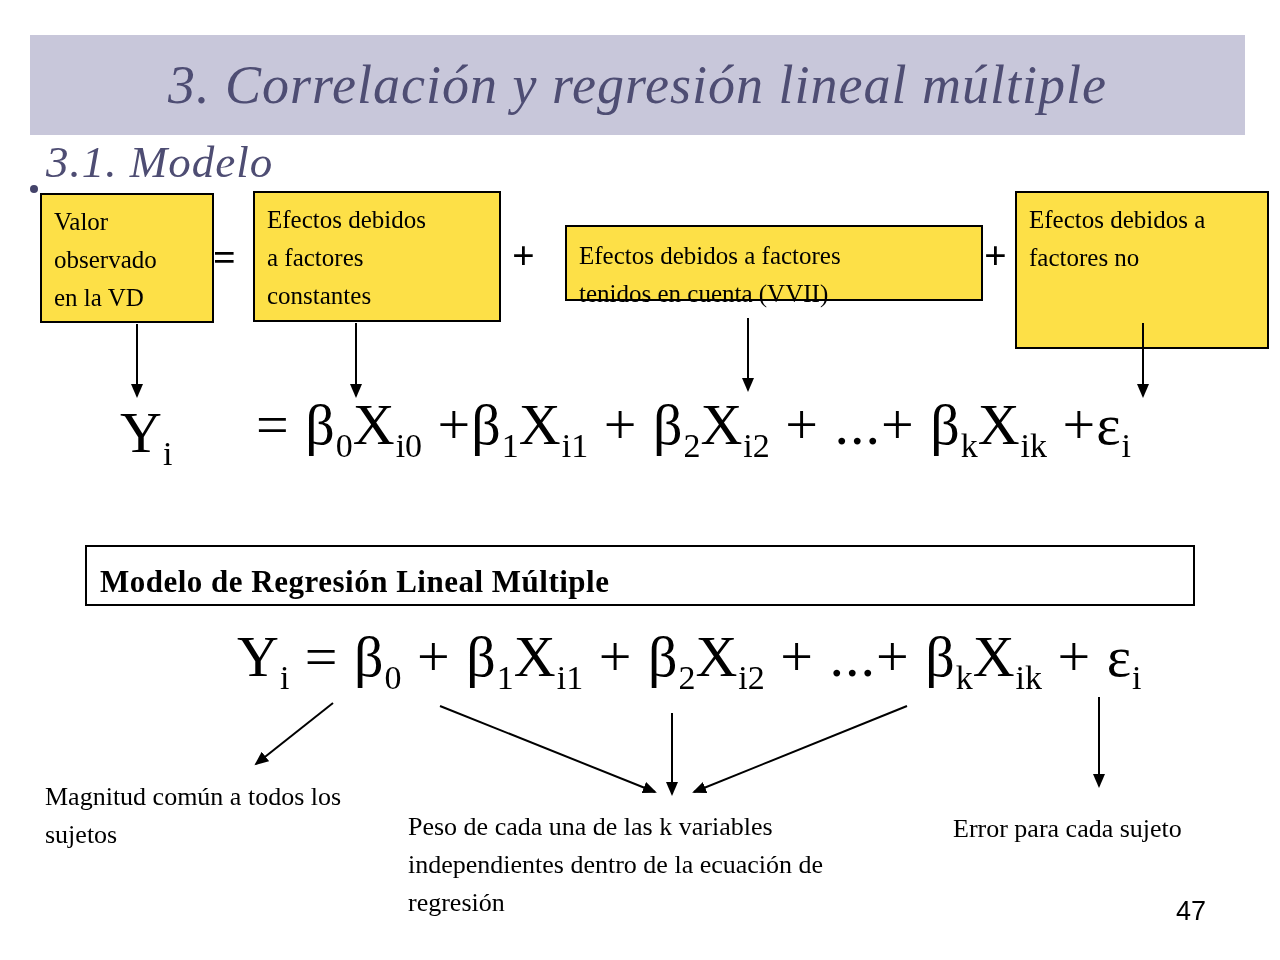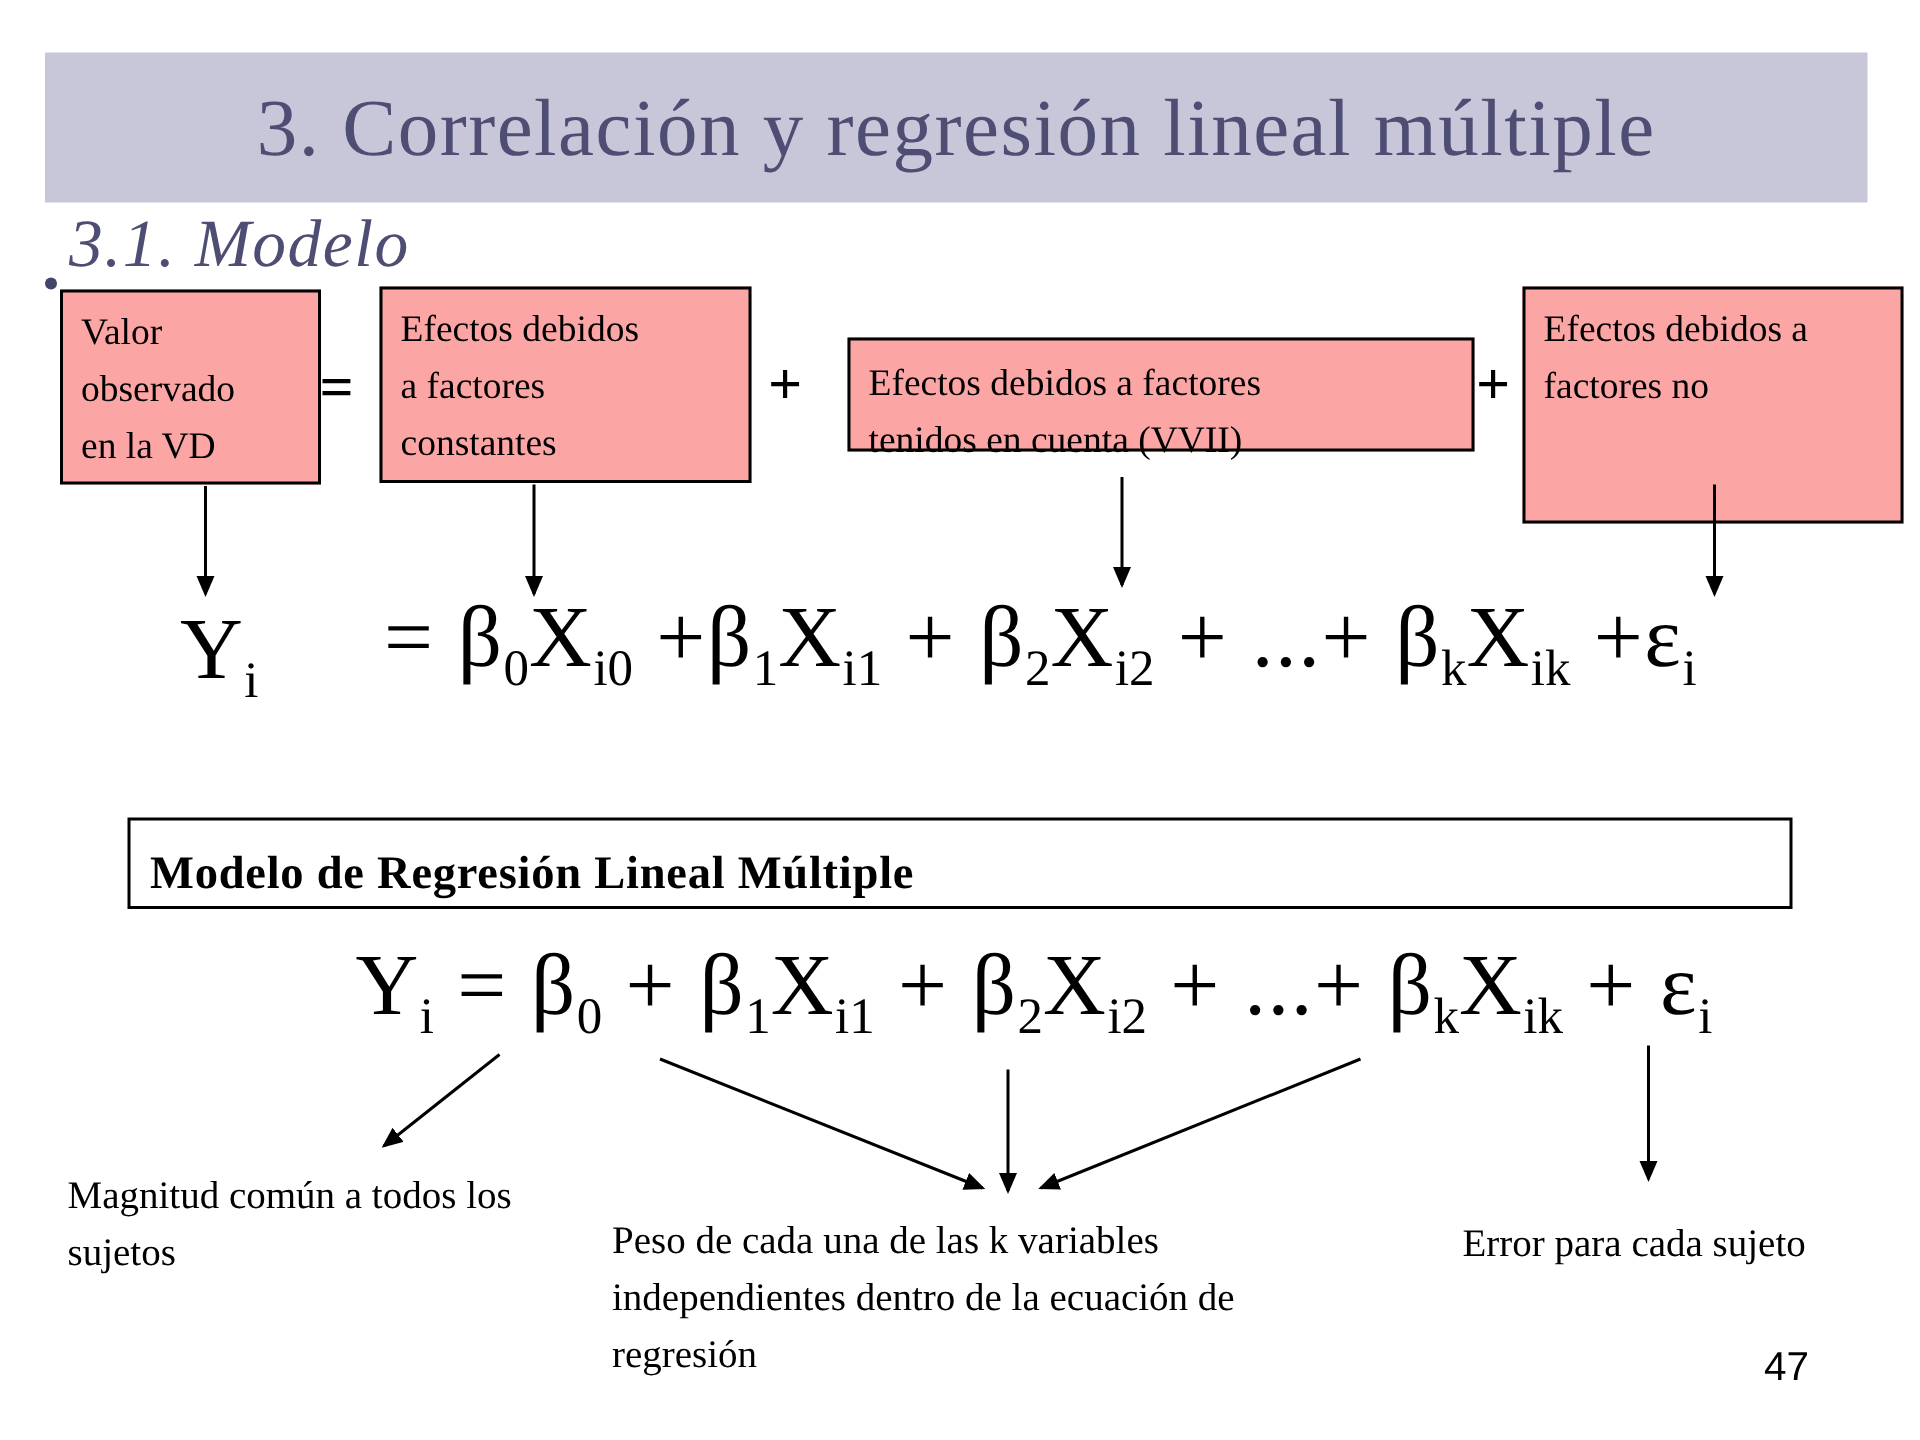--- a/index.html
+++ b/index.html
@@ -6,35 +6,35 @@
   #slide{
     position:relative;width:1280px;height:960px;background:#ffffff;overflow:hidden;
     font-family:"Liberation Serif", serif;color:#000;
   }
   
   .band{
     position:absolute;left:30px;top:35px;width:1215px;height:100px;
     background:#c8c7da;display:flex;align-items:center;justify-content:center;
   }
   .band-title{
-    font-family:"Liberation Serif", serif;
+    font-family:"Liberation Serif", serif;font-style:italic;
     font-size:54px;color:#4e4d73;letter-spacing:1px;white-space:nowrap;
   }
   .subtitle{
     position:absolute;left:46px;top:136px;
     font-family:"Liberation Serif", serif;font-style:italic;
     font-size:45px;color:#4e4d73;letter-spacing:1px;
   }
   .bullet-dot{
     position:absolute;left:30px;top:185px;width:8px;height:8px;border-radius:50%;
     background:#44436a;
   }
   
   .cbox{
-    position:absolute;border:2px solid #000;background:#fca5a5;
+    position:absolute;border:2px solid #000;background:#fde047;
     font-size:25px;line-height:38px;padding:8px 12px;box-sizing:border-box;
   }
   #box1{left:40px;top:193px;width:174px;height:130px;}
   #box2{left:253px;top:191px;width:248px;height:131px;}
   #box3{left:565px;top:225px;width:418px;height:76px;padding-top:10px;}
   #box4{left:1015px;top:191px;width:254px;height:158px;}
   .op{
     position:absolute;font-size:40px;font-weight:700;line-height:40px;
     font-family:"Liberation Serif", serif;
   }
@@ -59,21 +59,21 @@
     font-family:"Liberation Serif", serif;font-weight:700;font-size:31px;
     padding-left:13px;letter-spacing:.5px;margin-top:12px;
   }
   
   .note{
     position:absolute;font-size:26px;line-height:38px;
     font-family:"Liberation Serif", serif;
   }
   #note-left{left:45px;top:778px;}
   #note-middle{left:408px;top:808px;}
-  #note-right{left:953px;top:810px;margin-left:22px;}
+  #note-right{left:953px;top:810px;}
   .pageno{
     position:absolute;left:1176px;top:896px;
     font-family:"Liberation Sans", sans-serif;font-size:27px;
   }
   #arrows{position:absolute;left:0;top:0;pointer-events:none;}
 </style>
 </head>
 <body>
 
 <div id="slide">

